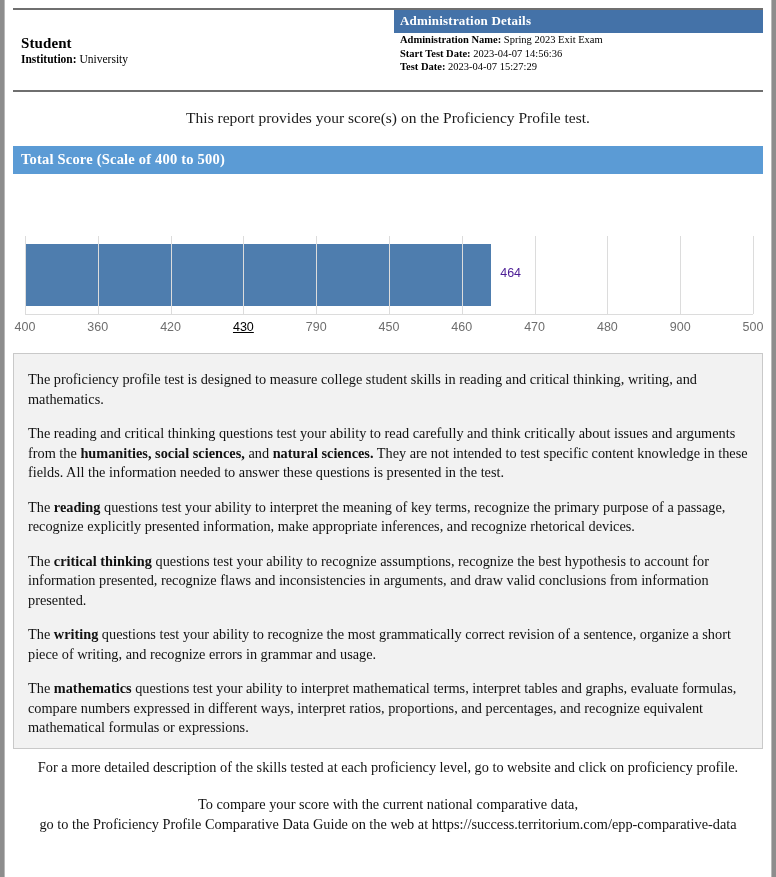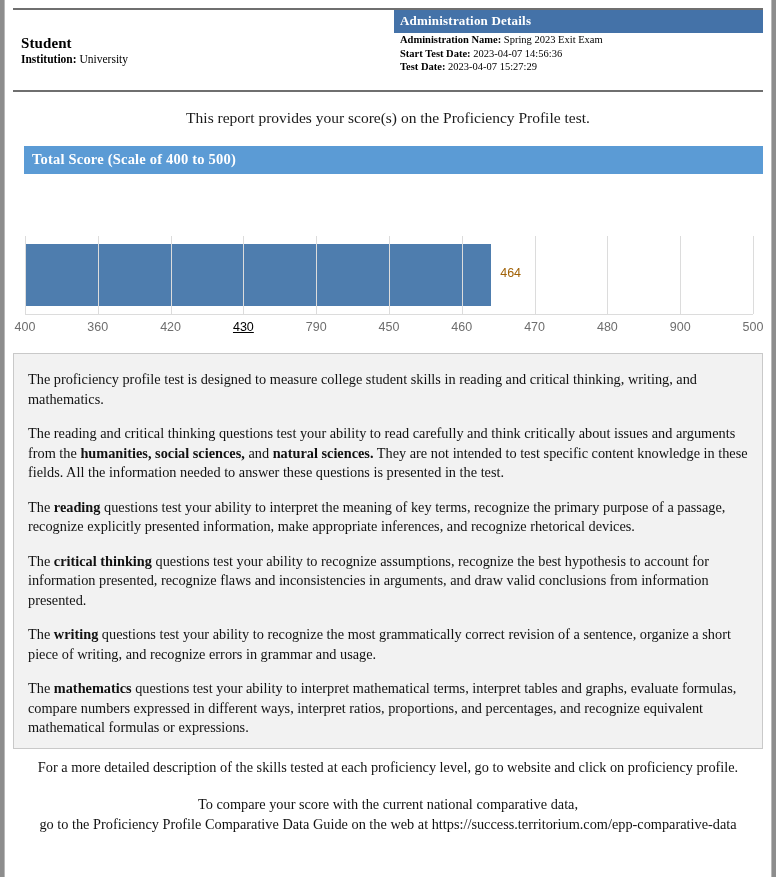--- a/index.html
+++ b/index.html
@@ -81,21 +81,21 @@
   .intro {
     text-align: center;
     font-size: 15.5px;
     color: #1a1a1a;
     margin: 16px 0 0 0;
     line-height: 20px;
   }
 
   
   .score-banner {
-    margin: 18px 8px 0 19px;
+    margin: 18px 8px 0 8px;
     background: #5b9bd5;
     color: #ffffff;
     font-size: 14.5px;
     font-weight: bold;
     padding: 4px 0 5px 8px;
     line-height: 19px;
     letter-spacing: 0.2px;
   }
 
   
@@ -130,21 +130,21 @@
     position: absolute;
     top: 8px;
     left: 0;
     height: 62px;
     background: #4e7dae;
   }
   .bar-value {
     position: absolute;
     top: 30px;
     font-size: 12.5px;
-    color: #a16207;
+    color: #4c1d95;
     font-family: "Liberation Sans", sans-serif;
     white-space: nowrap;
   }
   .axis {
     position: absolute;
     left: 12px;
     right: 10px;
     top: 146px;
     height: 20px;
   }

